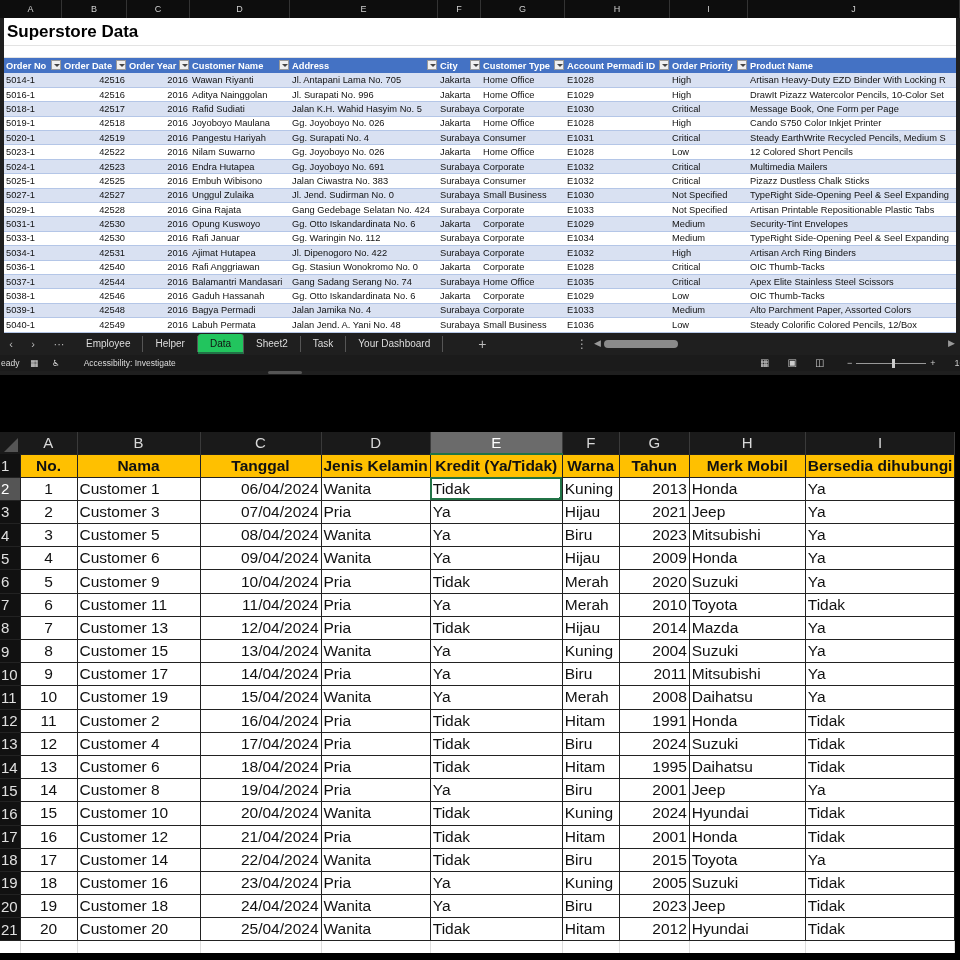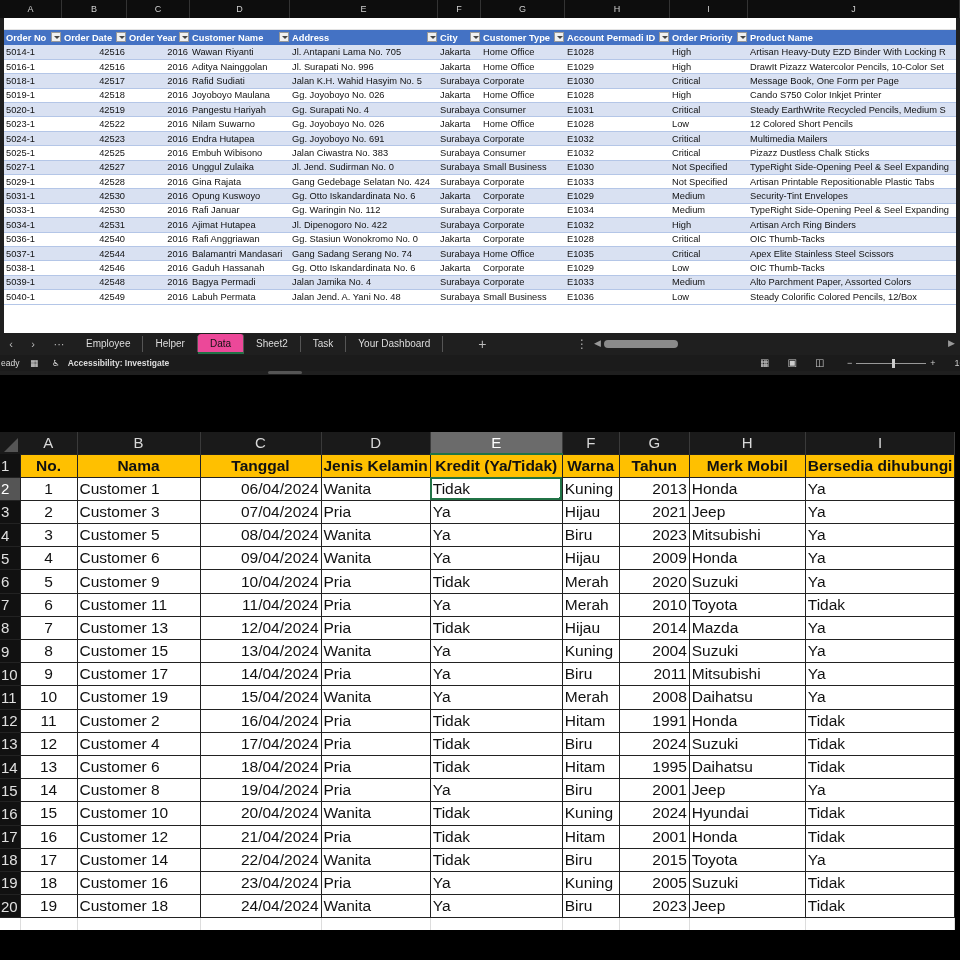--- a/index.html
+++ b/index.html
@@ -19,31 +19,31 @@
   table.sd th .dd { position: absolute; right: 1px; top: 2px; width: 10px; height: 10px; background: #f0f0f0; border: 1px solid #999; }
   table.sd th .dd::after { content: ""; position: absolute; left: 2px; top: 3px; border-left: 3px solid transparent; border-right: 3px solid transparent; border-top: 3px solid #444; }
   table.sd td { height: 14.4px; padding: 0 2px; white-space: nowrap; overflow: hidden; color: #111; border-bottom: 1px solid #b4c6e7; }
   table.sd tr.odd td { background: #d9e1f2; }
   table.sd tr.even td { background: #fff; }
   table.sd td.num { text-align: right; }
 
   .tabbar { position: absolute; top: 333px; left: 0; width: 960px; height: 22px; background: #1f1f1f; display: flex; align-items: center; color: #ddd; font-size: 10px; }
   .tabbar .nav { width: 22px; text-align: center; color: #bbb; font-size: 11px; }
   .tab { padding: 0 12px; height: 16px; line-height: 16px; border-right: 1px solid #555; }
-  .tab.active { background: #ec4899; color: #111; border-radius: 3px 3px 0 0; height: 20px; line-height: 19px; border-bottom: 2px solid #217346; }
+  .tab.active { background: #22c55e; color: #111; border-radius: 3px 3px 0 0; height: 20px; line-height: 19px; border-bottom: 2px solid #217346; }
   .plus { margin-left: 35px; font-size: 14px; color: #bbb; }
   .vdots { position: absolute; left: 576px; top: 4px; color: #aaa; font-size: 12px; }
   .hscroll { position: absolute; left: 592px; top: 4px; width: 365px; height: 14px; }
   .hscroll .thumb { position: absolute; left: 12px; top: 3px; width: 74px; height: 8px; border-radius: 4px; background: #8a8a8a; }
   .hscroll .la { position: absolute; left: 2px; top: 1px; color: #999; font-size: 9px; }
   .hscroll .ra { position: absolute; right: 2px; top: 1px; color: #999; font-size: 9px; }
 
   .statusbar { position: absolute; top: 355px; left: 0; width: 960px; height: 16px; background: #1b1b1b; display: flex; align-items: center; color: #ddd; font-size: 8.5px; }
   .statusbar .ready { width: 22px; padding-left: 1px; }
-  .statusbar .acc { font-weight: bold; margin-left: 8px; }
+  .statusbar .acc { font-weight: normal; margin-left: 24px; }
   .viewbtns { position: absolute; left: 760px; top: 2px; display: flex; gap: 18px; color: #ccc; font-size: 10px; }
   .zoomctl { position: absolute; left: 847px; top: 0; display: flex; align-items: center; color: #ccc; font-size: 9px; height: 16px; }
   .zoomctl .track { width: 70px; height: 1px; background: #999; margin: 0 4px; position: relative; }
   .zoomctl .knob { position: absolute; left: 36px; top: -4px; width: 3px; height: 9px; background: #ccc; }
   .scrollind { position: absolute; top: 371px; left: 268px; width: 34px; height: 3px; background: #555; border-radius: 2px; }
 
   
   #bottom { position: absolute; left: 0; top: 432px; width: 960px; height: 528px; background: #000; }
   table.kr { border-collapse: collapse; table-layout: fixed; font-family: "Liberation Sans", sans-serif; }
   table.kr th.col { background: #1a1a1a; color: #d8d8d8; font-weight: normal; font-size: 15px; height: 22px; border-right: 1px solid #3a3a3a; }
@@ -71,20 +71,23 @@
     <div style="width:100px">D</div>
     <div style="width:148px">E</div>
     <div style="width:43px">F</div>
     <div style="width:84px">G</div>
     <div style="width:105px">H</div>
     <div style="width:78px">I</div>
     <div style="width:212px">J</div>
   </div>
 
   <div class="sheet-top">
+    <div class="title-row">
+      <span>Superstore Data</span>
+    </div>
     <div class="blank-row"></div>
     <table class="sd">
       <colgroup>
         <col style="width:58px">
           <col style="width:65px">
           <col style="width:63px">
           <col style="width:100px">
           <col style="width:148px">
           <col style="width:43px">
           <col style="width:84px">
@@ -630,20 +633,32 @@
           <td class="c center">19</td>
           <td class="c">Customer 18</td>
           <td class="c right">24/04/2024</td>
           <td class="c">Wanita</td>
           <td class="c">Ya</td>
           <td class="c">Biru</td>
           <td class="c right">2023</td>
           <td class="c">Jeep</td>
           <td class="c">Tidak</td>
         </tr>
+        <tr>
+          <td class="rh">21</td>
+          <td class="c center">20</td>
+          <td class="c">Customer 20</td>
+          <td class="c right">25/04/2024</td>
+          <td class="c">Wanita</td>
+          <td class="c">Tidak</td>
+          <td class="c">Hitam</td>
+          <td class="c right">2012</td>
+          <td class="c">Hyundai</td>
+          <td class="c">Tidak</td>
+        </tr>
         <tr class="empty">
           <td class="rh" style="height: 12px;"></td>
           <td></td>
           <td></td>
           <td></td>
           <td></td>
           <td></td>
           <td></td>
           <td></td>
           <td></td>

